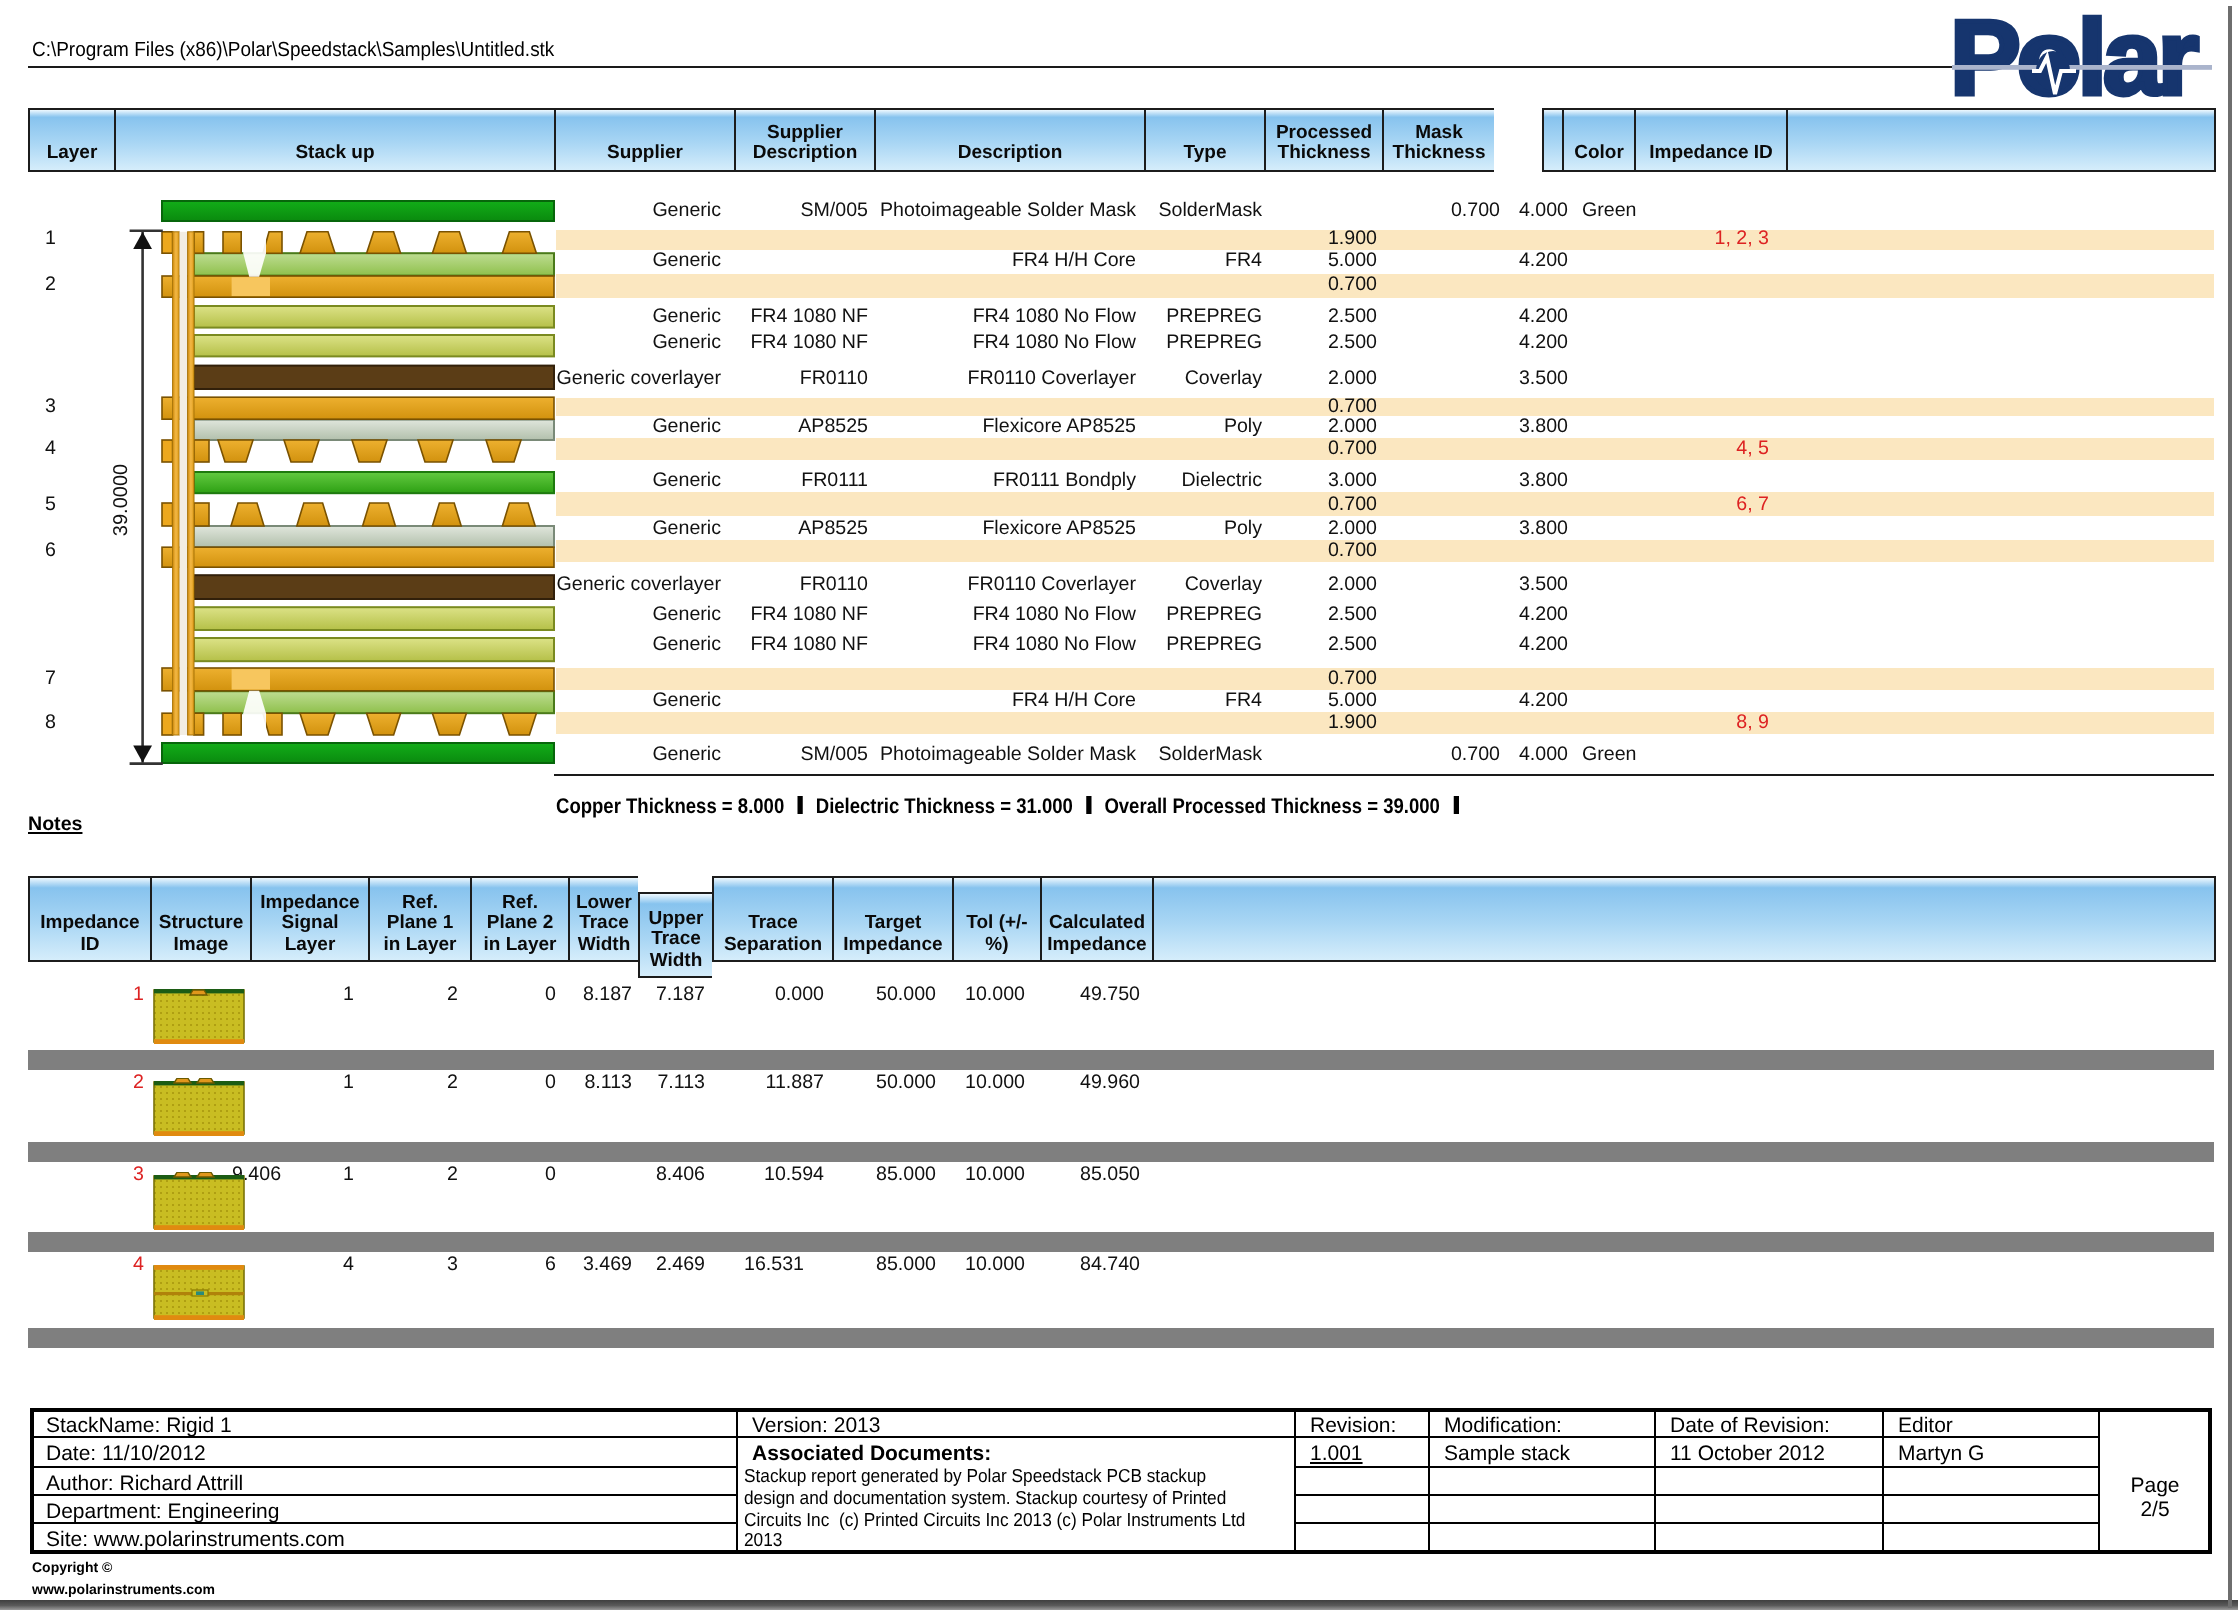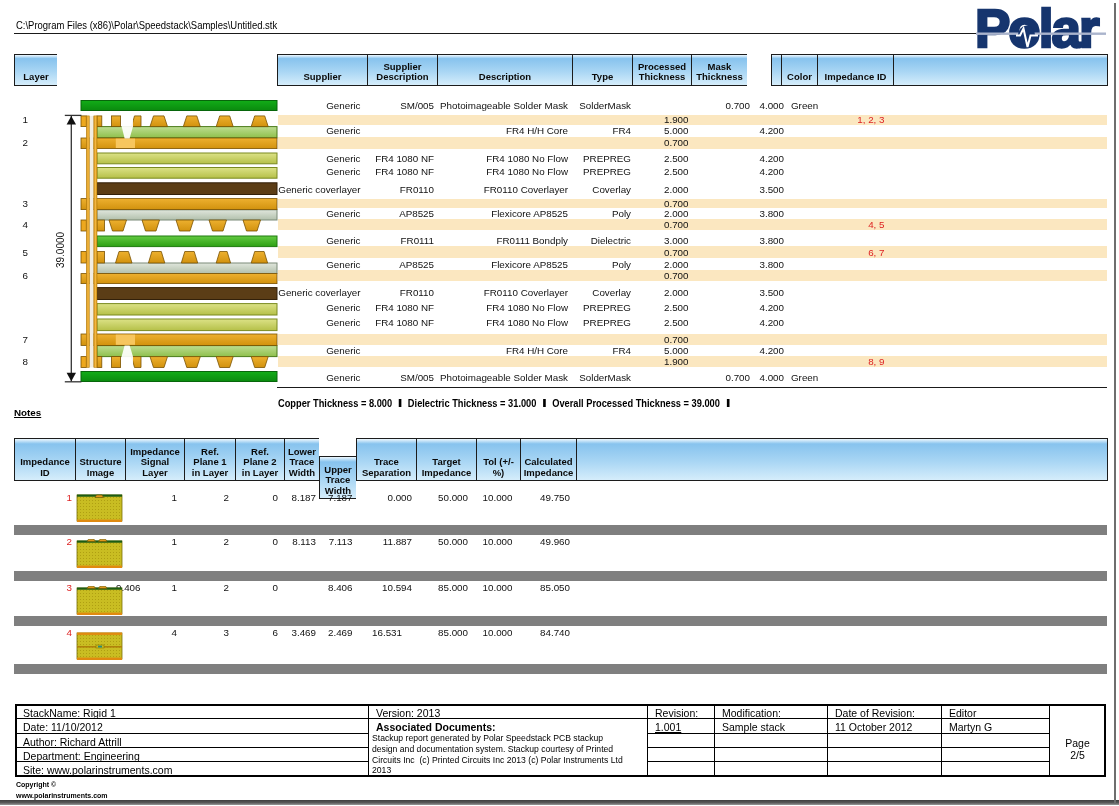--- a/index.html
+++ b/index.html
@@ -20,20 +20,21 @@
 
 <div class="t" style="left:16px; top:20px; font-size:10.2px; color:#000; transform:scaleX(0.93); transform-origin:left top;">C:\Program Files (x86)\Polar\Speedstack\Samples\Untitled.stk</div>
 <div style="position:absolute; left:14px; top:32.5px; width:962px; height:1.4px; background:#1a1a1a;"></div>
 <svg style="position:absolute; left:960px; top:2px;" width="150" height="52" viewBox="0 0 150 52">
 <text x="15" y="45" font-family="Liberation Sans, sans-serif" font-size="53" font-weight="bold" letter-spacing="-2" fill="#16356e" stroke="#16356e" stroke-width="2.4">Polar</text>
 <rect x="16" y="30.5" width="130" height="2.4" fill="#aab4cc"></rect>
 <ellipse cx="66.5" cy="33.5" rx="8.5" ry="10" fill="#16356e"></ellipse>
       <polyline points="56,33.5 60,33.5 63.5,26.5 67.5,45 70.5,33.5 78,33.5" fill="none" stroke="#ffffff" stroke-width="2"></polyline>
 </svg>
 <div class="hc" style="left:14px; top:54px; width:43px; height:31.5px;">Layer</div>
+<div class="hc" style="left:57px; top:54px; width:220px; height:31.5px;">Stack up</div>
 <div class="hc" style="left:277px; top:54px; width:90px; height:31.5px;">Supplier</div>
 <div class="hc" style="left:367px; top:54px; width:70px; height:31.5px;">Supplier<br>Description</div>
 <div class="hc" style="left:437px; top:54px; width:135px; height:31.5px;">Description</div>
 <div class="hc" style="left:572px; top:54px; width:60px; height:31.5px;text-align:center;">Type</div>
 <div class="hc" style="left:632px; top:54px; width:59px; height:31.5px;">Processed<br>Thickness</div>
 <div class="hc" style="left:691px; top:54px; width:56px; height:31.5px;">Mask<br>Thickness</div>
 <div class="hc" style="left:747px; top:54px; width:34px; height:31.5px;margin-left:24px;">εr</div>
 <div class="hc" style="left:781px; top:54px; width:36px; height:31.5px;">Color</div>
 <div class="hc" style="left:817px; top:54px; width:76px; height:31.5px;">Impedance ID</div>
 <div class="hc last" style="left:893px; top:54px; width:215px; height:31.5px;"></div>
@@ -145,21 +146,21 @@
 <div class="t r " style="right:335px; top:372.0px; width:200px; text-align:right;">4.000</div>
 <div class="t" style="left:791px; top:372.0px;">Green</div>
 <div class="t" style="left:14px; top:407px; font-weight:bold; text-decoration:underline; color:#000;">Notes</div>
 <div class="t" style="left:278px; top:398px; font-weight:bold; font-size:10.6px; color:#000; transform:scaleX(0.875); transform-origin:left top;">Copper Thickness = 8.000<span style="display:inline-block;width:3px;height:8.5px;background:#000;margin:0 7px 0 8px;"></span>Dielectric Thickness = 31.000<span style="display:inline-block;width:3px;height:8.5px;background:#000;margin:0 7px 0 8px;"></span>Overall Processed Thickness = 39.000<span style="display:inline-block;width:3px;height:8.5px;background:#000;margin:0 7px 0 8px;"></span></div>
 <div class="hc" style="left:14px; top:438px; width:61px; height:43px;">Impedance<br>ID</div>
 <div class="hc" style="left:75px; top:438px; width:50px; height:43px;">Structure<br>Image</div>
 <div class="hc" style="left:125px; top:438px; width:59px; height:43px;">Impedance<br>Signal<br>Layer</div>
 <div class="hc" style="left:184px; top:438px; width:51px; height:43px;">Ref.<br>Plane 1<br>in Layer</div>
 <div class="hc" style="left:235px; top:438px; width:49px; height:43px;">Ref.<br>Plane 2<br>in Layer</div>
 <div class="hc" style="left:284px; top:438px; width:35px; height:43px;">Lower<br>Trace<br>Width</div>
-<div class="hc" style="left:319px; top:456px; width:37px; height:43px;">Upper<br>Trace<br>Width</div>
+<div class="hc" style="left:319px; top:446px; width:37px; height:43px;">Upper<br>Trace<br>Width</div>
 <div class="hc" style="left:356px; top:438px; width:60px; height:43px;">Trace<br>Separation</div>
 <div class="hc" style="left:416px; top:438px; width:60px; height:43px;">Target<br>Impedance</div>
 <div class="hc" style="left:476px; top:438px; width:44px; height:43px;">Tol (+/-<br>%)</div>
 <div class="hc" style="left:520px; top:438px; width:56px; height:43px;">Calculated<br>Impedance</div>
 <div class="hc last" style="left:576px; top:438px; width:532px; height:43px;"></div>
 <div class="gray" style="top:525px; height:10px;"></div>
 <div class="gray" style="top:571px; height:10px;"></div>
 <div class="gray" style="top:616px; height:10px;"></div>
 <div class="gray" style="top:664px; height:10px;"></div>
 <div class="t r red" style="right:1047px; top:492.0px; width:200px; text-align:right;">1</div>

